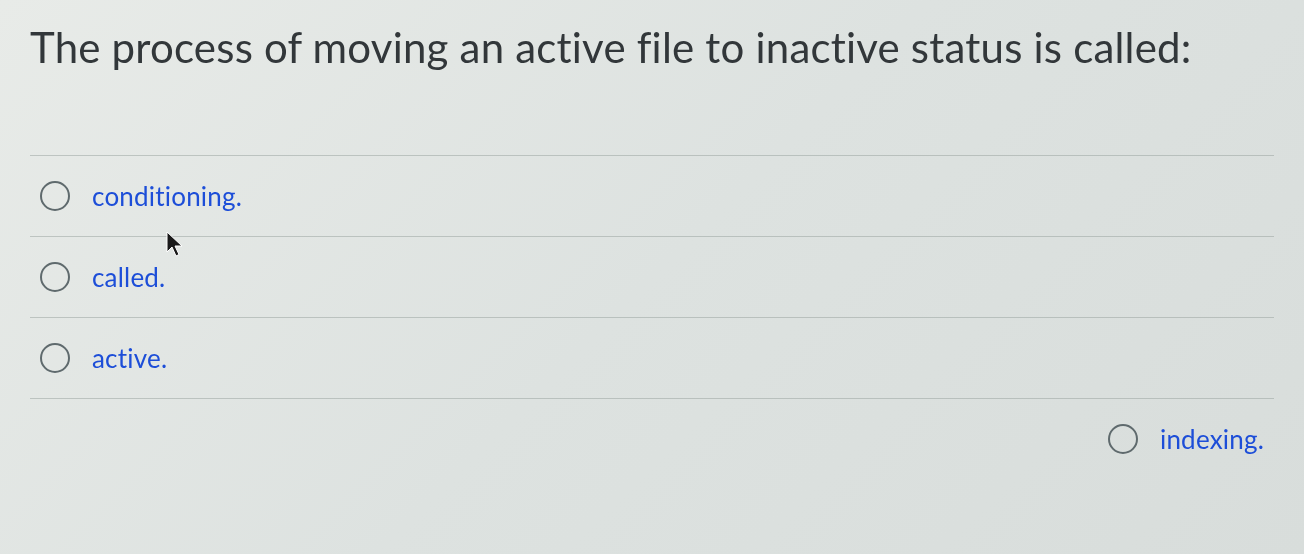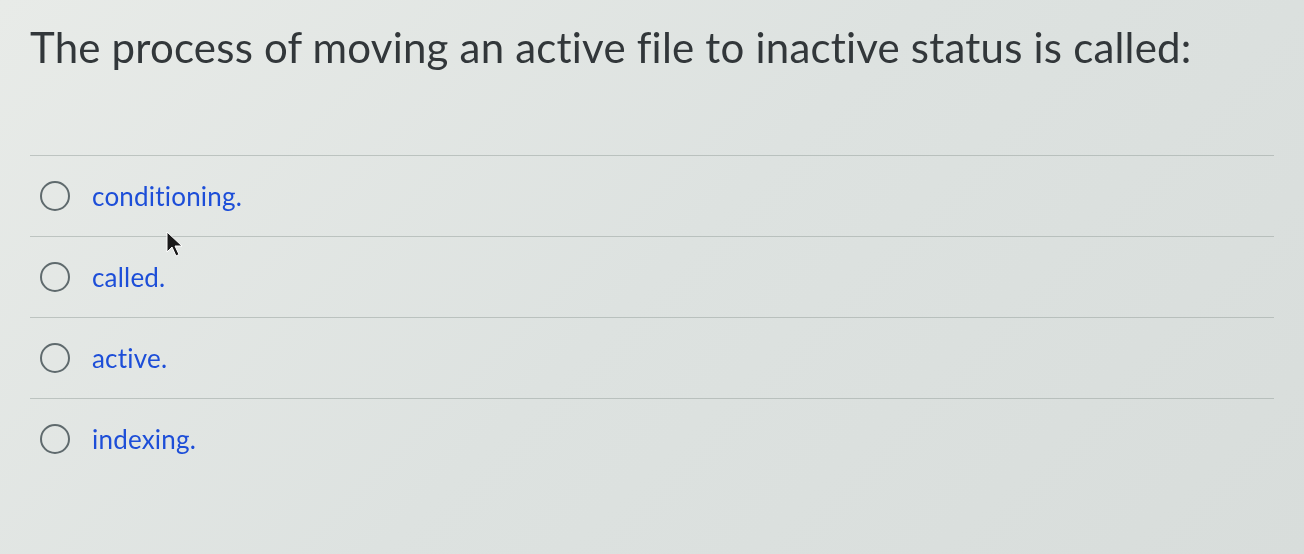--- a/index.html
+++ b/index.html
@@ -33,20 +33,21 @@
     .option-row {
       display: flex;
       align-items: center;
       padding: 24px 10px 24px 10px;
       border-top: 1px solid rgba(150, 160, 155, 0.5);
       cursor: pointer;
       gap: 22px;
     }
     .option-row:last-child {
       border-bottom: none;
+      justify-content: flex-end;
     }
     .radio-circle {
       width: 30px;
       height: 30px;
       border: 2.5px solid #5f6a6d;
       border-radius: 50%;
       flex-shrink: 0;
       background: transparent;
     }
     .option-label {

